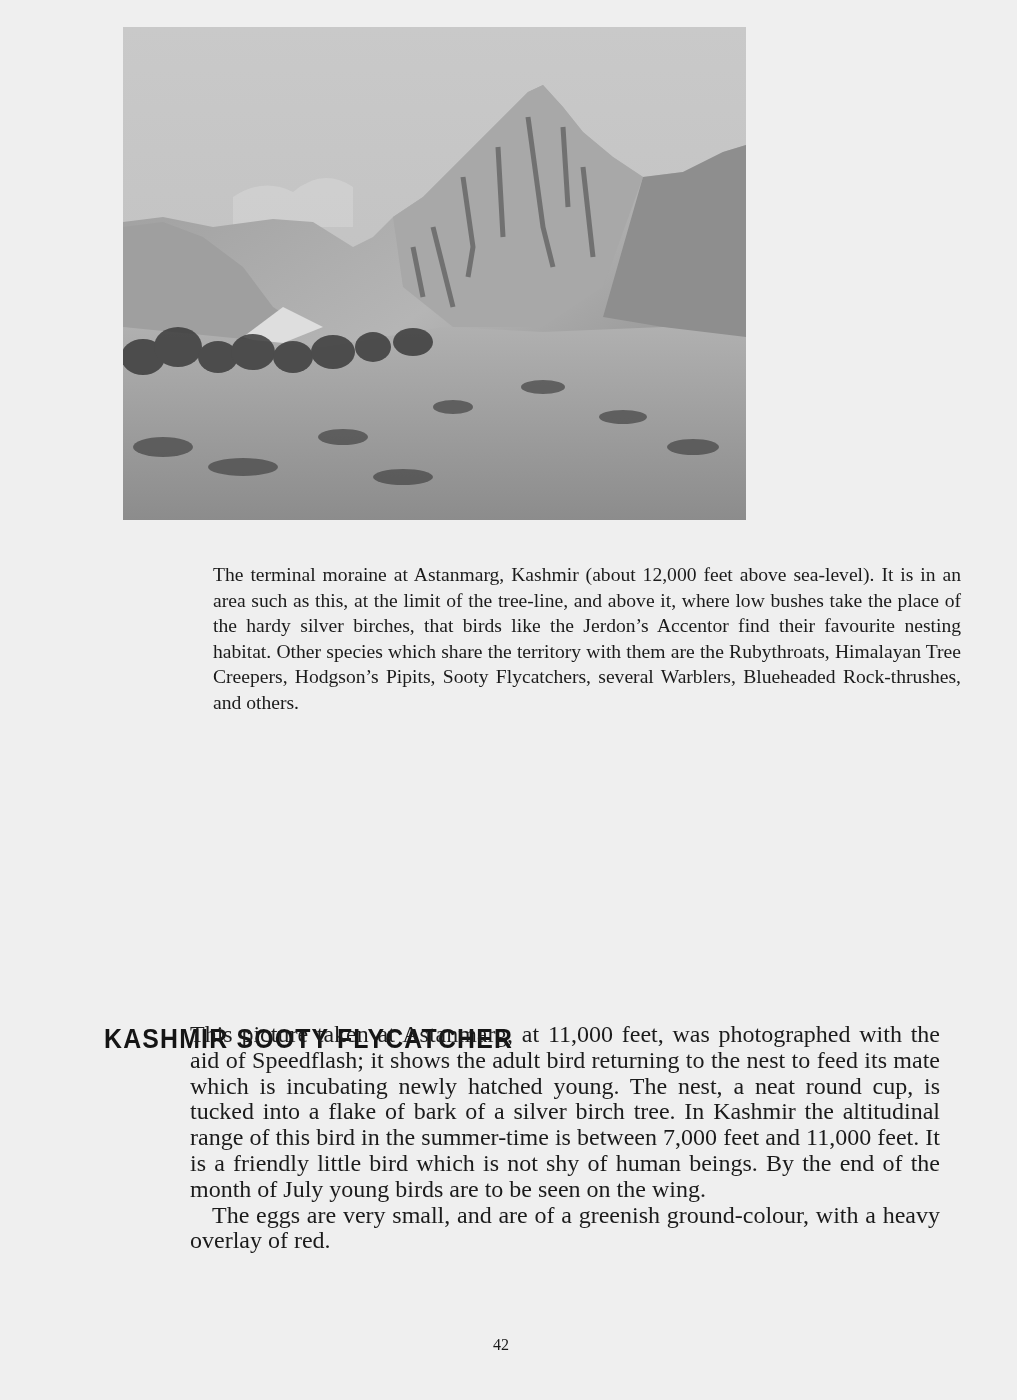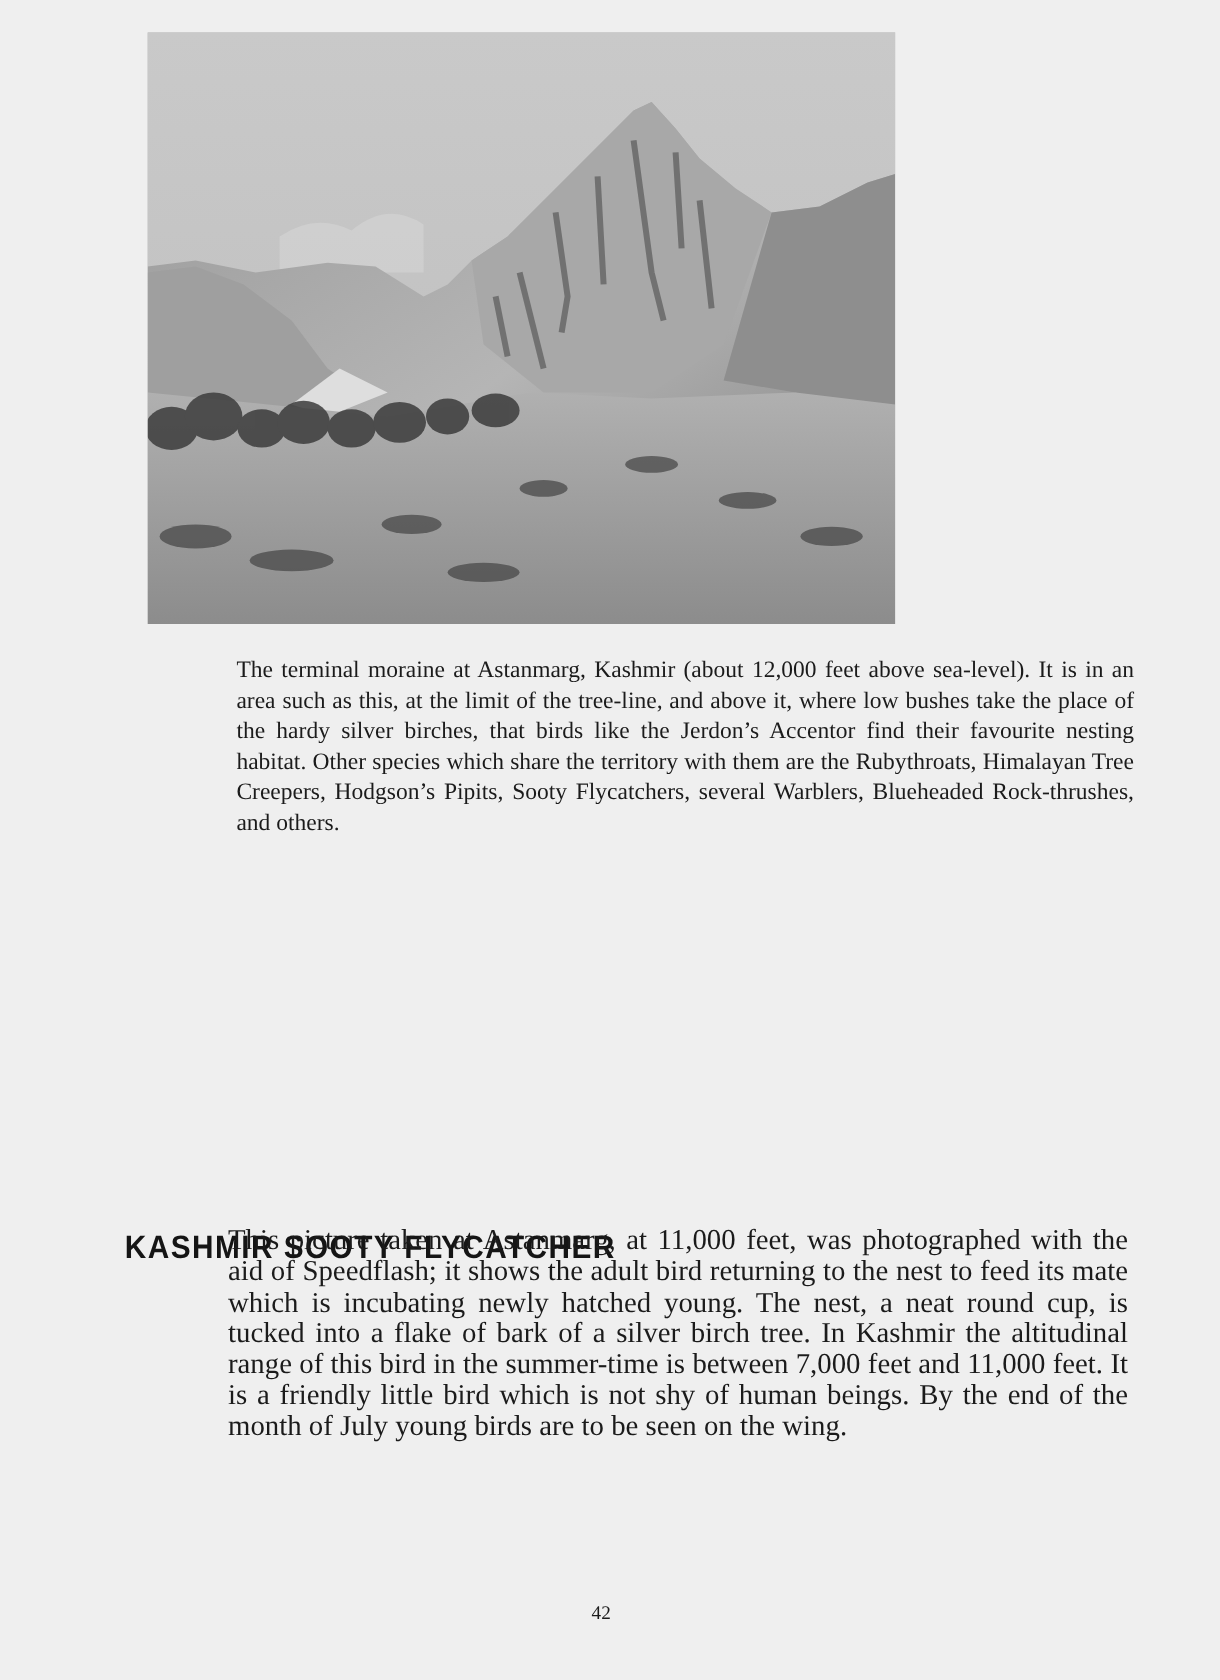--- a/index.html
+++ b/index.html
@@ -19,21 +19,21 @@
       overflow: hidden;
     }
     .photo svg { display: block; width: 100%; height: 100%; }
     .caption {
       position: absolute;
       left: 197px; top: 546px;
       width: 748px;
       font-size: 19.6px;
       line-height: 25.6px;
       text-align: justify;
-      margin: 0;
+      margin: 16px;
     }
     .heading {
       position: absolute;
       left: 104px; top: 1024px;
       white-space: nowrap;
       margin: 0;
     }
     .heading .title {
       font-family: "Liberation Sans", "DejaVu Sans", sans-serif;
       font-size: 27px;
@@ -121,15 +121,16 @@
 </div>
 
 <p class="caption">The terminal moraine at Astanmarg, Kashmir (about 12,000 feet above sea-level). It is in an area such as this, at the limit of the tree-line, and above it, where low bushes take the place of the hardy silver birches, that birds like the Jerdon’s Accentor find their favourite nesting habitat. Other species which share the territory with them are the Rubythroats, Himalayan Tree Creepers, Hodgson’s Pipits, Sooty Flycatchers, several Warblers, Blueheaded Rock-thrushes, and others.</p>
 
 <h2 class="heading">
   <span class="title">KASHMIR SOOTY FLYCATCHER</span>
 </h2>
 
 <div class="body-text">
   <p>This picture taken at Astanmarg, at 11,000 feet, was photographed with the aid of Speedflash; it shows the adult bird returning to the nest to feed its mate which is incubating newly hatched young. The nest, a neat round cup, is tucked into a flake of bark of a silver birch tree. In Kashmir the altitudinal range of this bird in the summer-time is between 7,000 feet and 11,000 feet. It is a friendly little bird which is not shy of human beings. By the end of the month of July young birds are to be seen on the wing.</p>
+  <p class="indent">The eggs are very small, and are of a greenish ground-colour, with a heavy overlay of red.</p>
 </div>
 
 <div class="page-number">42</div>
 
 </body></html>

